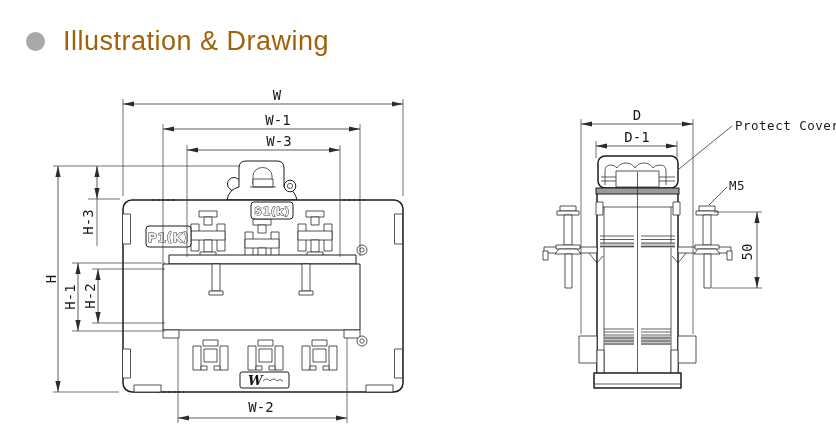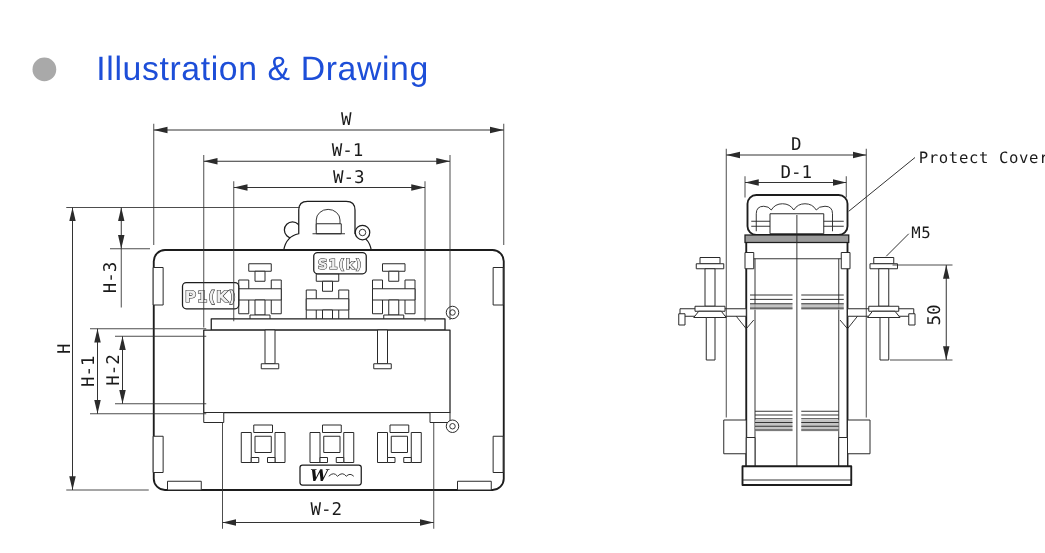--- a/index.html
+++ b/index.html
@@ -1,20 +1,20 @@
 <!DOCTYPE html>
 <html><head>
 <meta charset="utf-8">
 <style>
   html,body{margin:0;padding:0;background:#fff;}
   .canvas{position:relative;width:836px;height:442px;background:#fff;overflow:hidden;
           font-family:"Liberation Sans",sans-serif;}
   header{position:absolute;top:23px;left:26px;display:flex;align-items:center;gap:15px;z-index:2;}
   .bullet{width:19px;height:19px;border-radius:50%;background:#a9a9a9;}
-  h1{margin:17px;font-size:27px;font-weight:400;letter-spacing:.5px;color:#1d4ed8;
+  h1{margin:3px;font-size:27px;font-weight:400;letter-spacing:.5px;color:#a16207;
      font-family:"Liberation Sans",sans-serif;}
   svg{position:absolute;left:0;top:0;}
   
   .ol{fill:none;stroke:#1d1d1d;stroke-width:1.5;stroke-linejoin:round;}
   .olf{fill:#fff;stroke:#1d1d1d;stroke-width:1.5;stroke-linejoin:round;}
   .ml{fill:#fff;stroke:#1d1d1d;stroke-width:1;stroke-linejoin:round;}
   .tl{fill:none;stroke:#2a2a2a;stroke-width:.75;}
   .wt{fill:#fff;stroke:#2a2a2a;stroke-width:.8;stroke-linejoin:round;}
   .dash{fill:none;stroke:#1d1d1d;stroke-width:1.2;stroke-dasharray:2.5,2.5;}
   .shade{fill:#b5b5b5;stroke:none;opacity:.8;}

